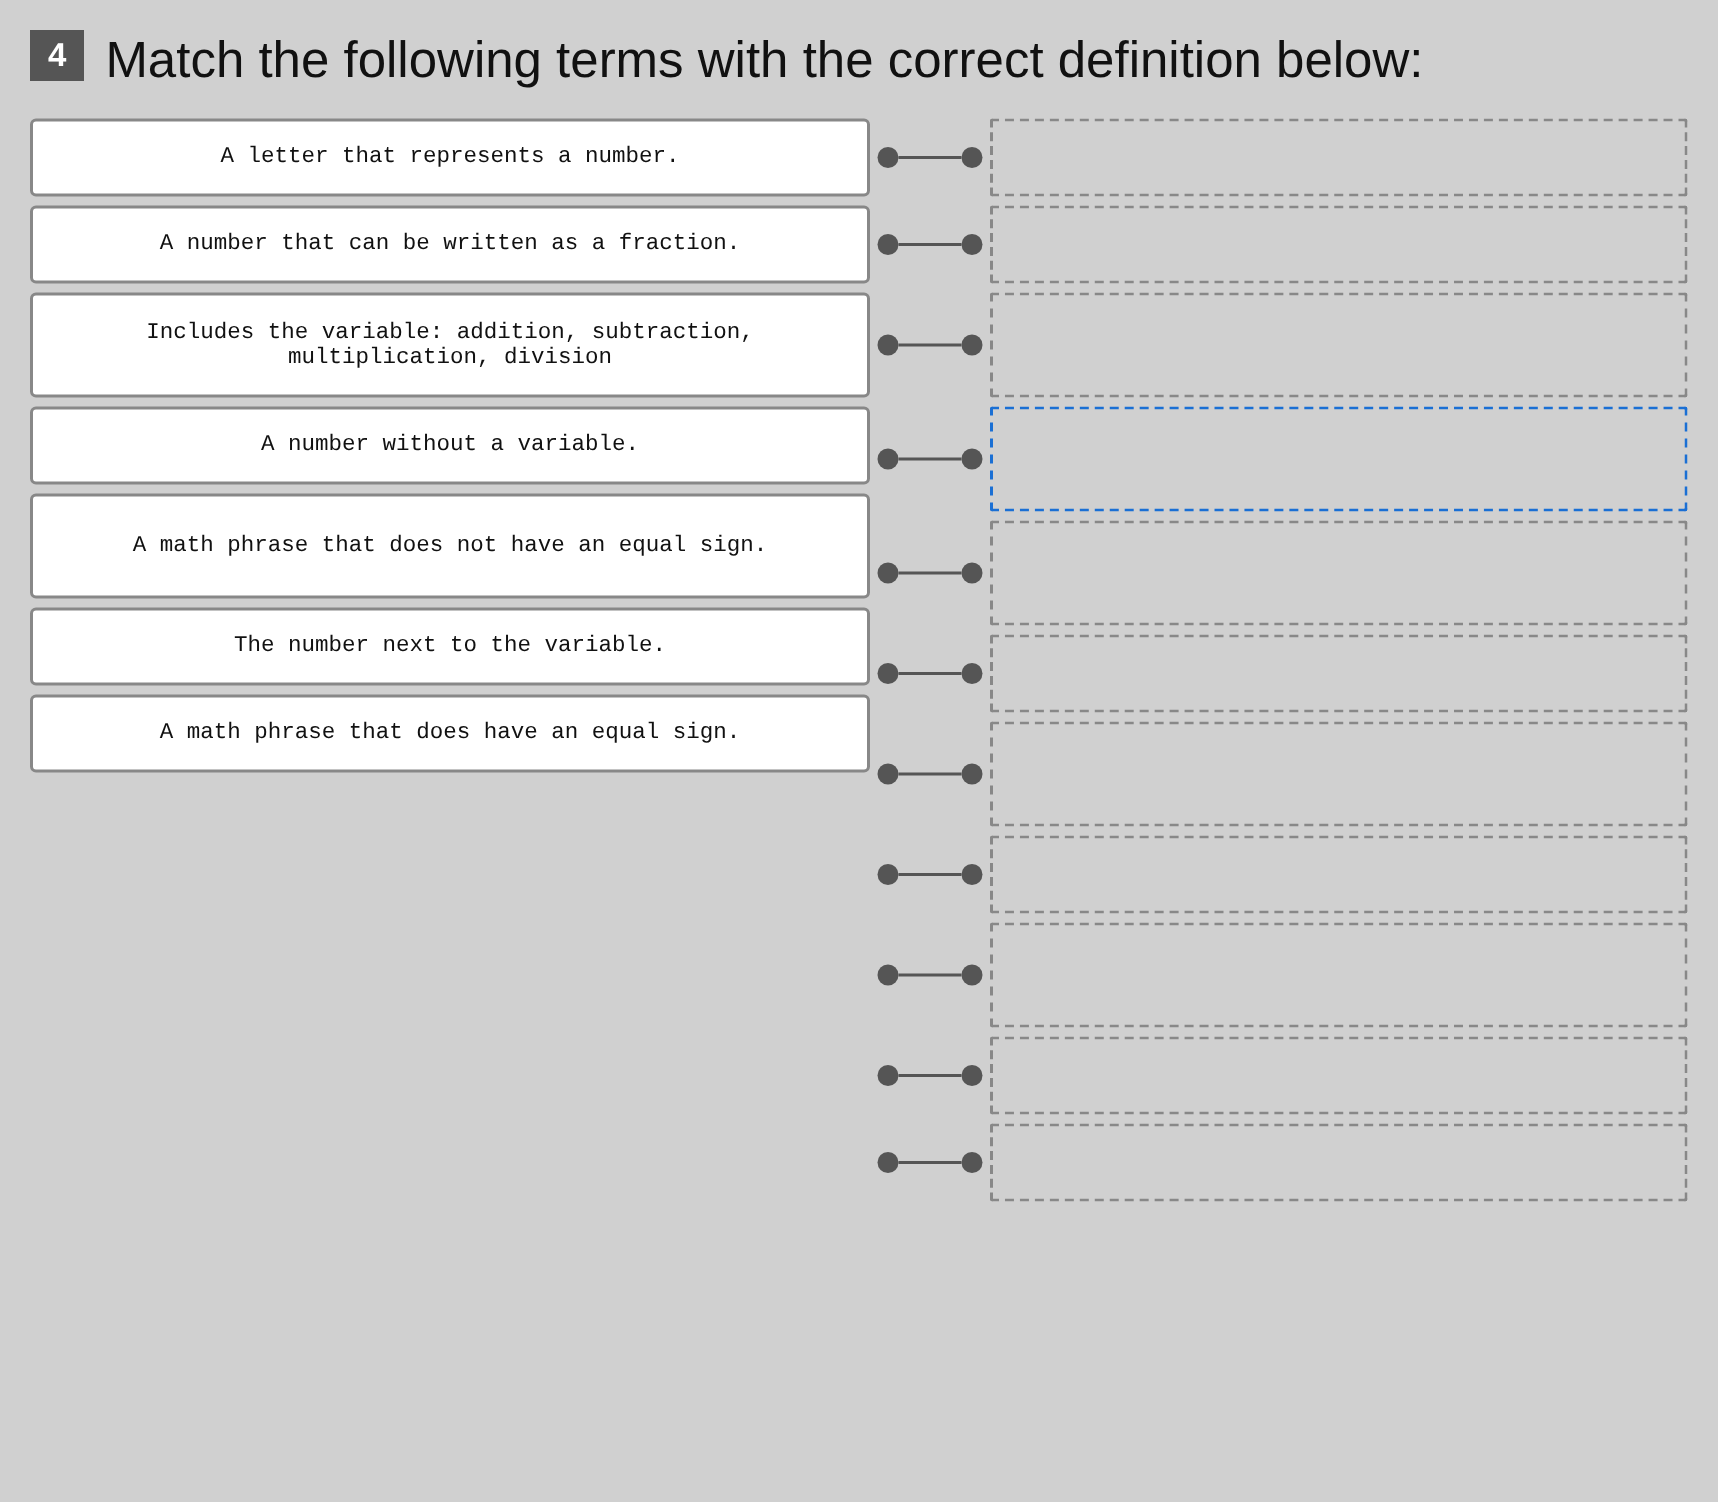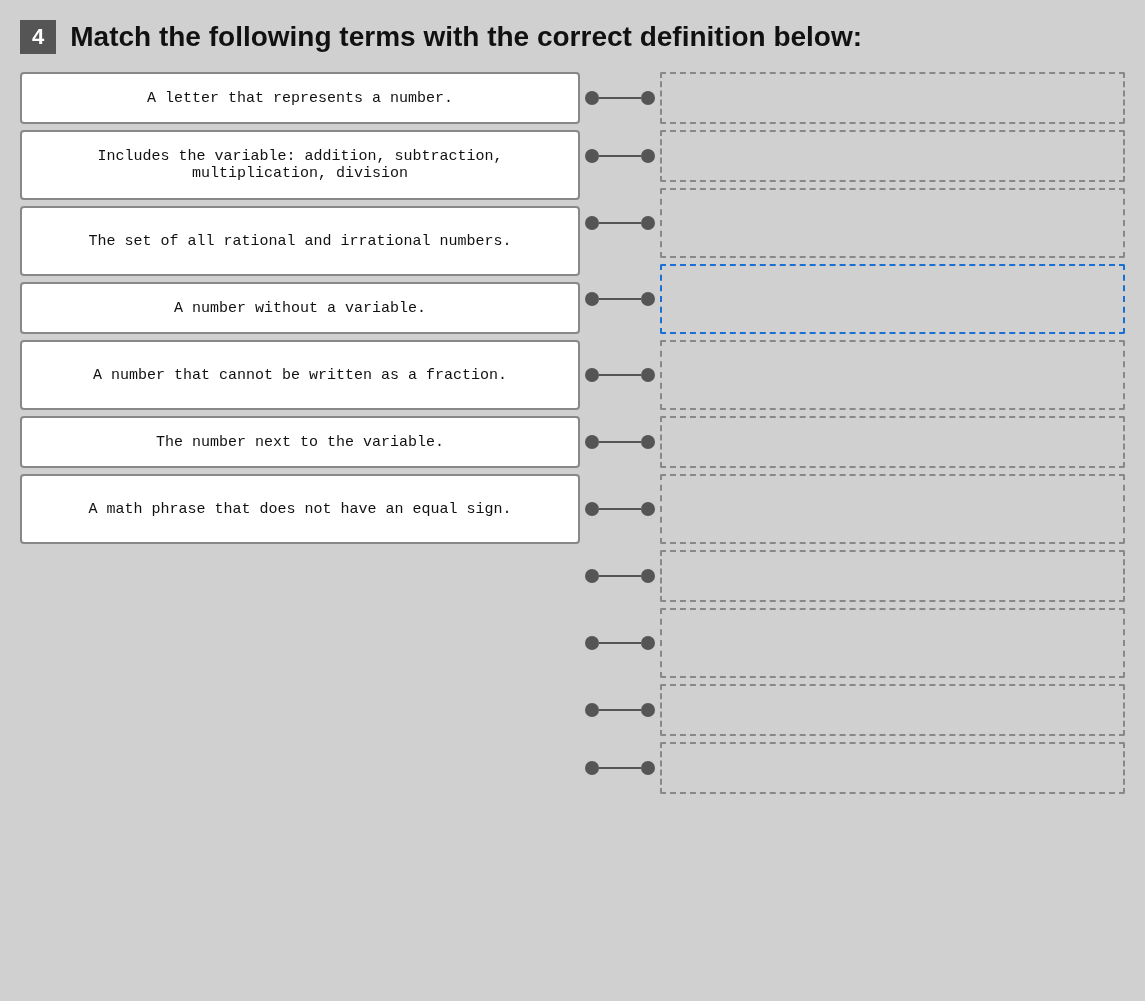--- a/index.html
+++ b/index.html
@@ -23,22 +23,22 @@
       background: #555;
       color: white;
       font-size: 22px;
       font-weight: bold;
       padding: 4px 12px;
       margin-right: 14px;
       min-width: 36px;
       text-align: center;
     }
     .question-title {
-      font-size: 28px;
-      font-weight: bold;
+      font-size: 34px;
+      font-weight: normal;
       color: #111;
       line-height: 1.2;
     }
     .main-content {
       display: flex;
       flex-direction: row;
       width: 100%;
       gap: 0;
     }
     .left-column {
@@ -135,26 +135,26 @@
 <div class="page-container">
   <div class="header-row">
     <div class="question-number">4</div>
     <div class="question-title">Match the following terms with the correct definition below:</div>
   </div>
 
   <div class="main-content" id="main-content">
 
   <div class="left-column">
         <div class="term-box">A letter that represents a number.</div>
+        <div class="term-box">A number that can be written as a fraction.</div>
         <div class="term-box tall">Includes the variable: addition, subtraction, multiplication, division</div>
-        <div class="term-box tall">The set of all rational and irrational numbers.</div>
         <div class="term-box">A number without a variable.</div>
-        <div class="term-box tall">A number that cannot be written as a fraction.</div>
+        <div class="term-box tall">A math phrase that does not have an equal sign.</div>
         <div class="term-box">The number next to the variable.</div>
-        <div class="term-box tall">A math phrase that does not have an equal sign.</div>
+        <div class="term-box">A math phrase that does have an equal sign.</div>
       </div>
       <div class="connector-column">
         <div class="connector-row">
           <div class="connector-line">
             <div class="dot"></div>
             <div class="line"></div>
             <div class="dot-right"></div>
           </div>
         </div>
         <div class="connector-row">

